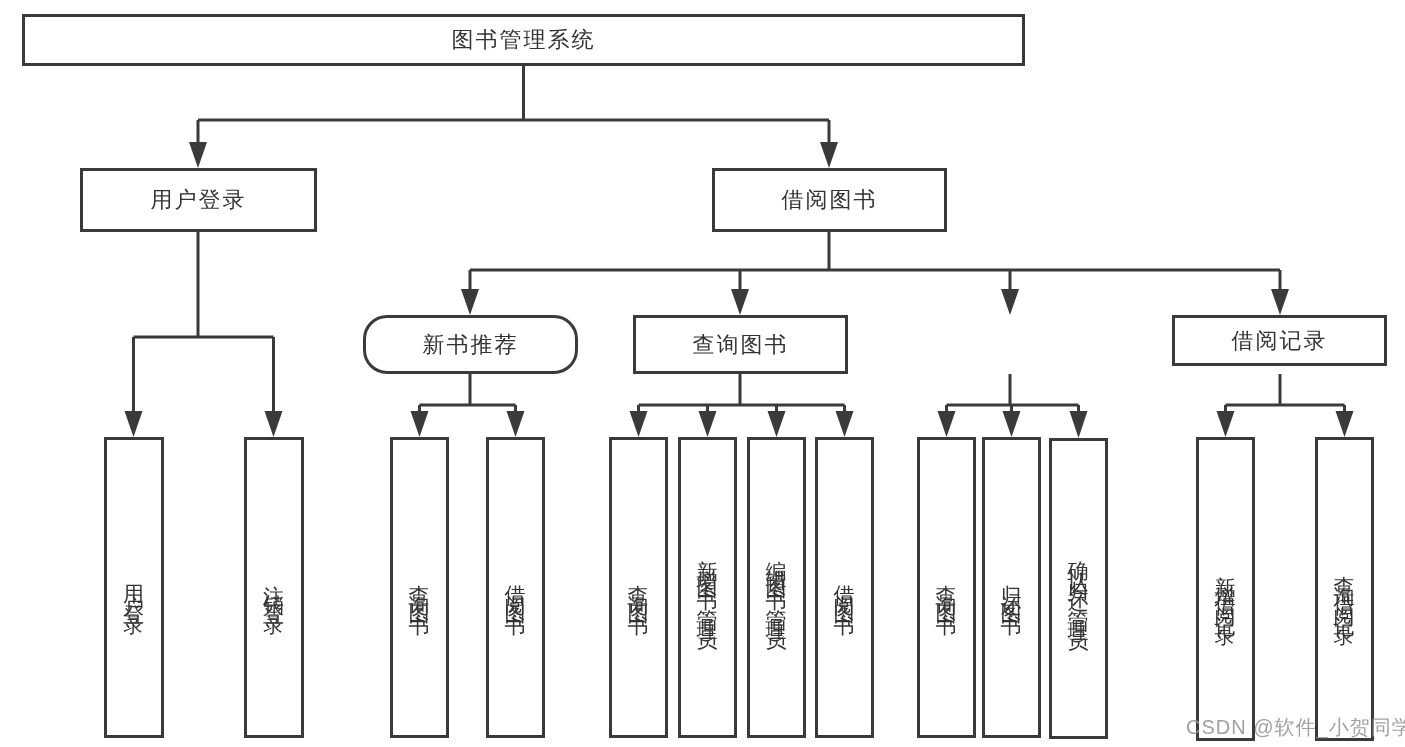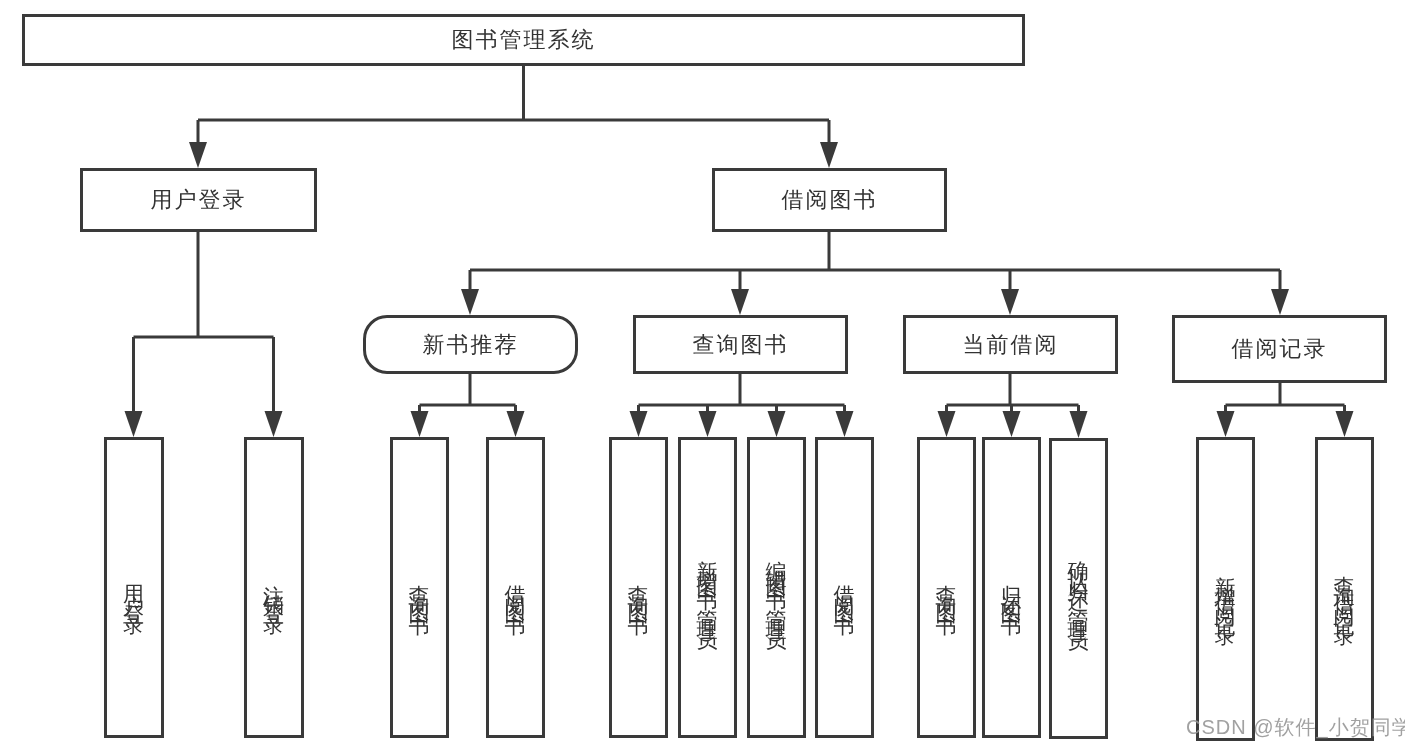--- a/index.html
+++ b/index.html
@@ -70,24 +70,21 @@
   <div class="box" style="left:712px;top:168px;width:235px;height:64px;">
     <span class="h-label">借阅图书</span>
   </div>
 
   <div class="box" style="left:363px;top:315px;width:215px;height:59px;border-radius:24px;">
     <span class="h-label">新书推荐</span>
   </div>
   <div class="box" style="left:633px;top:315px;width:215px;height:59px;">
     <span class="h-label">查询图书</span>
   </div>
-  <div class="box" style="left:903px;top:315px;width:215px;height:59px;">
-    <span class="h-label">当前借阅</span>
-  </div>
-  <div class="box" style="left:1172px;top:315px;width:215px;height:68px;">
+  <div class="box" style="left:1172px;top:315px;width:215px;height:51px;">
     <span class="h-label">借阅记录</span>
   </div>
 
   <div class="box" style="left:104px;top:437px;width:60px;height:301px;">
     <span class="v-label">用户登录</span>
   </div>
   <div class="box" style="left:244px;top:437px;width:60px;height:301px;">
     <span class="v-label">注销登录</span>
   </div>
 

